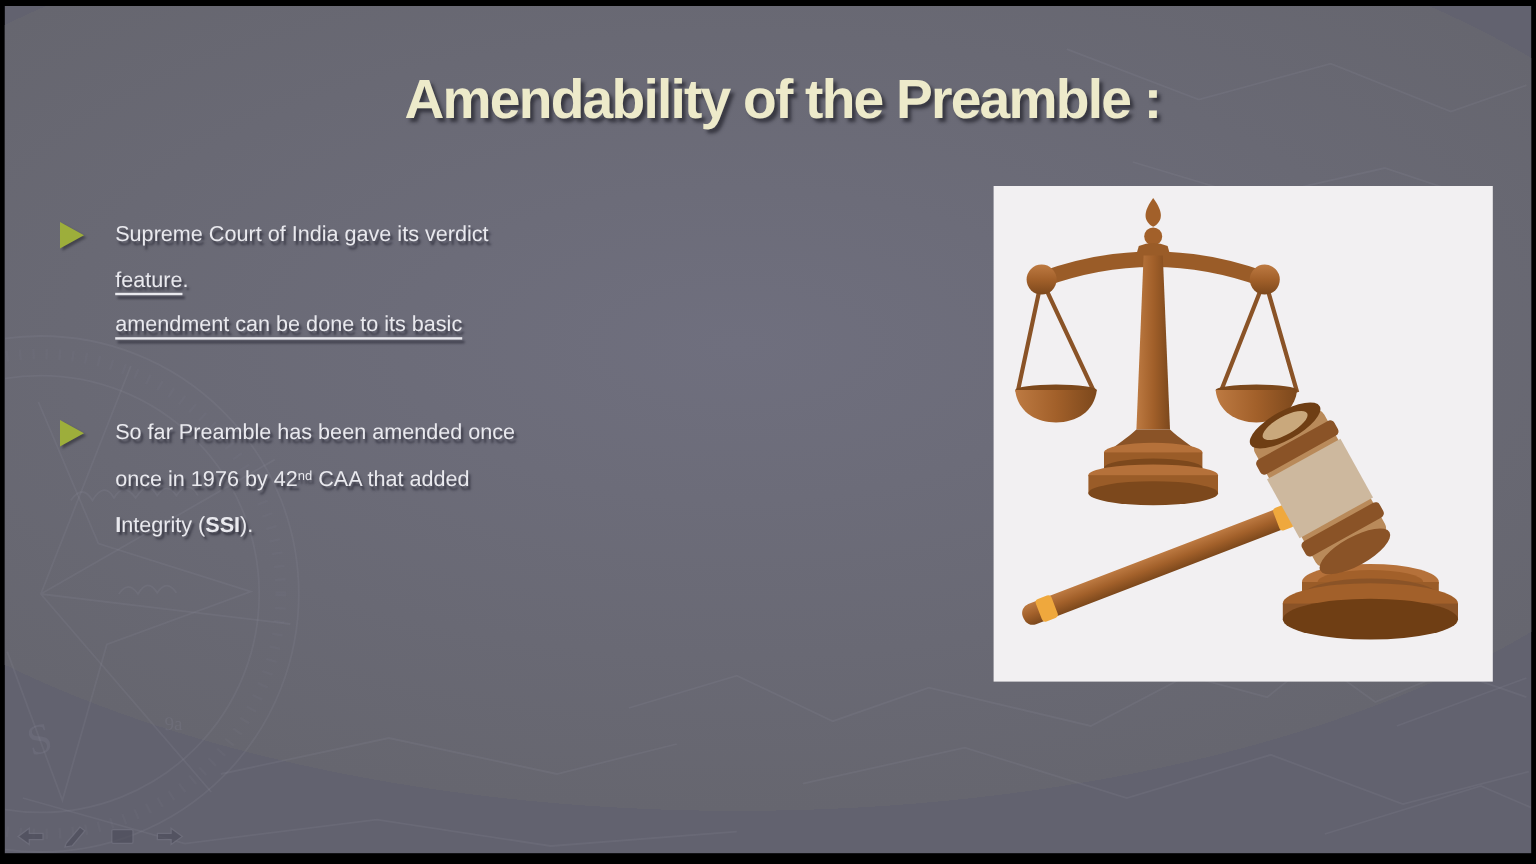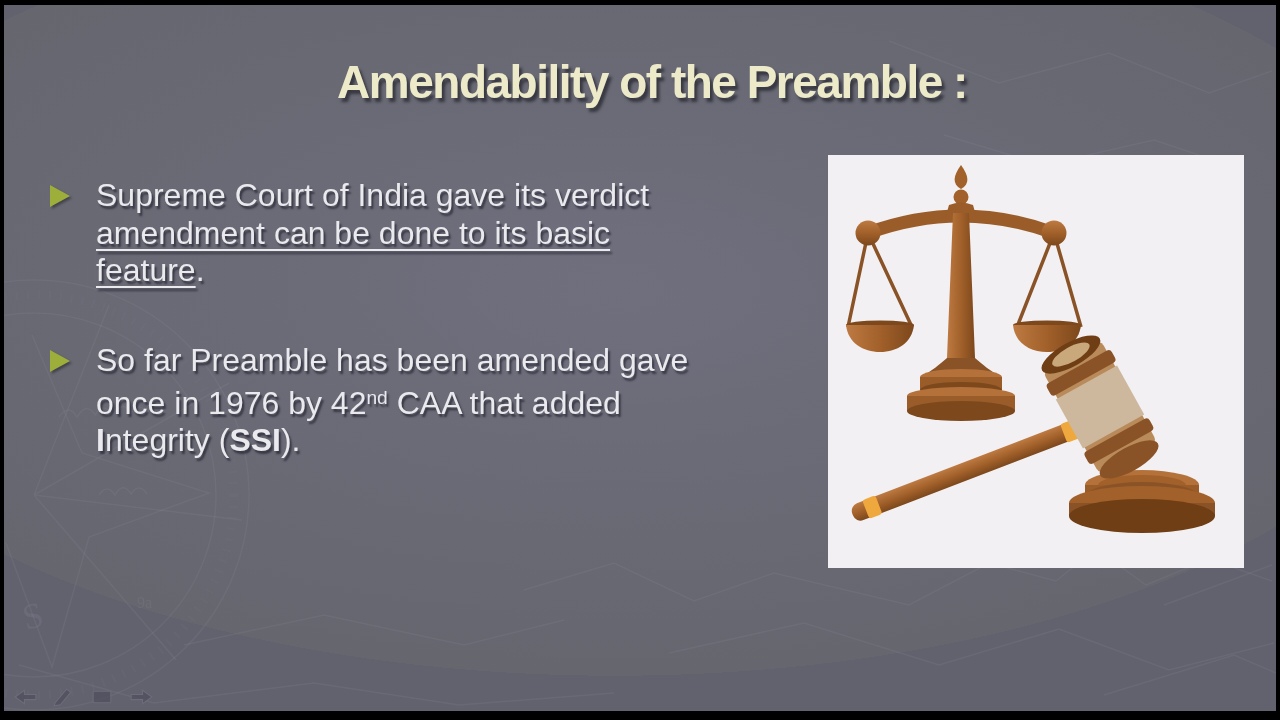--- a/index.html
+++ b/index.html
@@ -25,21 +25,21 @@
 
   ul.bullets { position:absolute; left:46px; top:172px; list-style:none; }
   ul.bullets li { position:relative; padding-left:46px; margin-bottom:52px; }
   .marker {
     position:absolute; left:0; top:8px; width:0; height:0;
     border-left:20px solid var(--marker,#9DAE3B);
     border-top:11px solid transparent;
     border-bottom:11px solid transparent;
     filter:drop-shadow(2px 2px 1px rgba(22,22,30,0.45));
   }
-  .bullet-text { color:var(--text,#E9E9EE); font-size:32px; line-height:37.5px;
+  .bullet-text { color:var(--text,#E9E9EE); font-size:18px; line-height:37.5px;
                  text-shadow:2px 3px 2px rgba(22,22,35,0.6); }
   .line { white-space:nowrap; }
   .seg-b { font-weight:bold; }
   .seg-u { text-decoration:underline; text-decoration-thickness:1.5px; text-underline-offset:5px; }
   .seg-sup { font-size:0.6em; vertical-align:0.5em; }
 
   .clipart {
     position:absolute; left:824px; top:150px; width:416px; height:413px;
     background:var(--clip-bg,#F2F0F2);
   }
@@ -79,28 +79,28 @@
     </g>
   </svg>
 
   <h1 class="title">Amendability of the Preamble :</h1>
 
   <ul class="bullets" id="bullet-list">
         <li>
           <span class="marker"></span>
           <div class="bullet-text">
             <div class="line"><span class="seg-n">Supreme Court of India gave its verdict</span></div>
+            <div class="line"><span class="seg-u">feature</span><span class="seg-n">.</span></div>
             <div class="line"><span class="seg-u">amendment can be done to its basic</span></div>
-            <div class="line"><span class="seg-u">feature</span><span class="seg-n">.</span></div>
           </div>
         </li>
         <li>
           <span class="marker"></span>
           <div class="bullet-text">
-            <div class="line"><span class="seg-n">So far Preamble has been amended gave</span></div>
+            <div class="line"><span class="seg-n">So far Preamble has been amended once</span></div>
             <div class="line"><span class="seg-n">once in 1976 by 42</span><span class="seg-sup">nd</span><span class="seg-n"> CAA that added</span></div>
             <div class="line"><span class="seg-b">I</span><span class="seg-n">ntegrity (</span><span class="seg-b">SSI</span><span class="seg-n">).</span></div>
           </div>
         </li>
       </ul>
 
   <div class="clipart">
     <svg viewBox="0 0 416 413">
       <defs>
         <linearGradient id="woodV" x1="0" y1="0" x2="1" y2="0">

